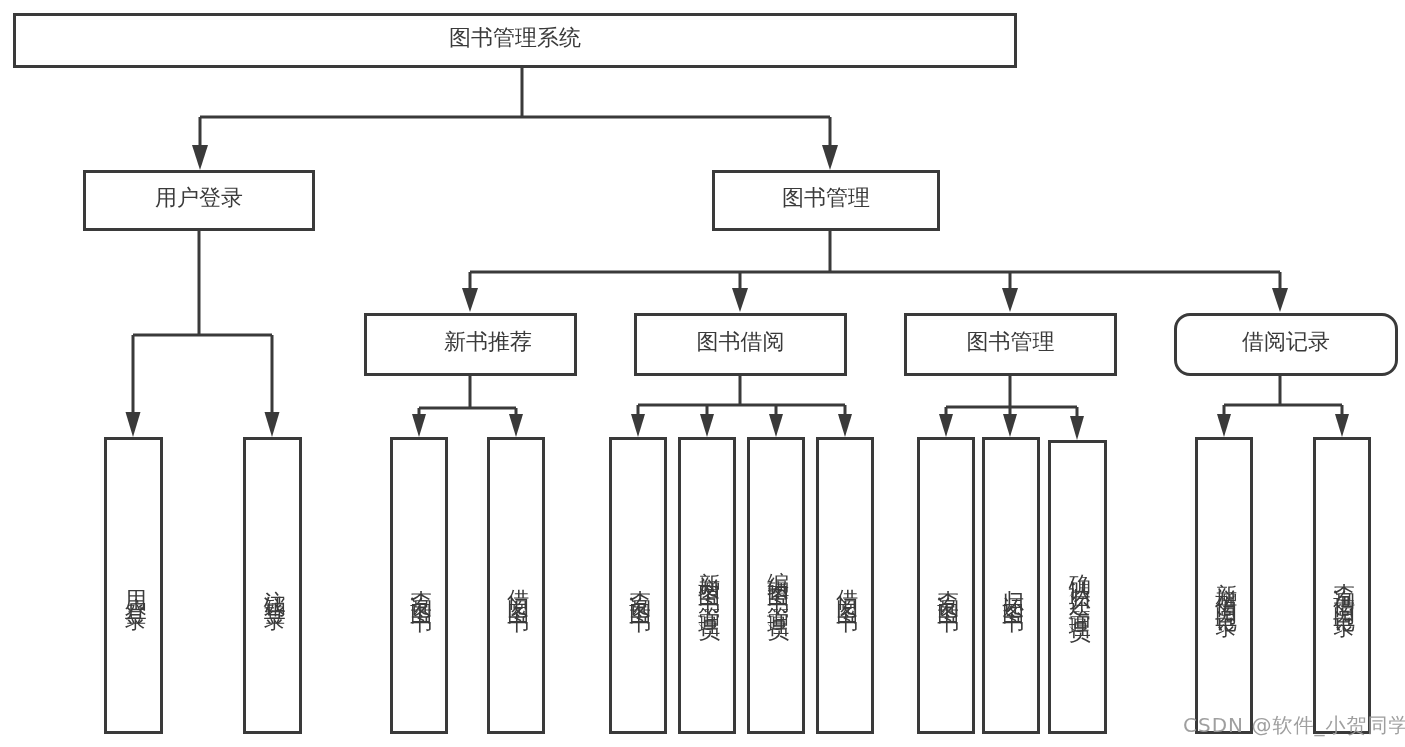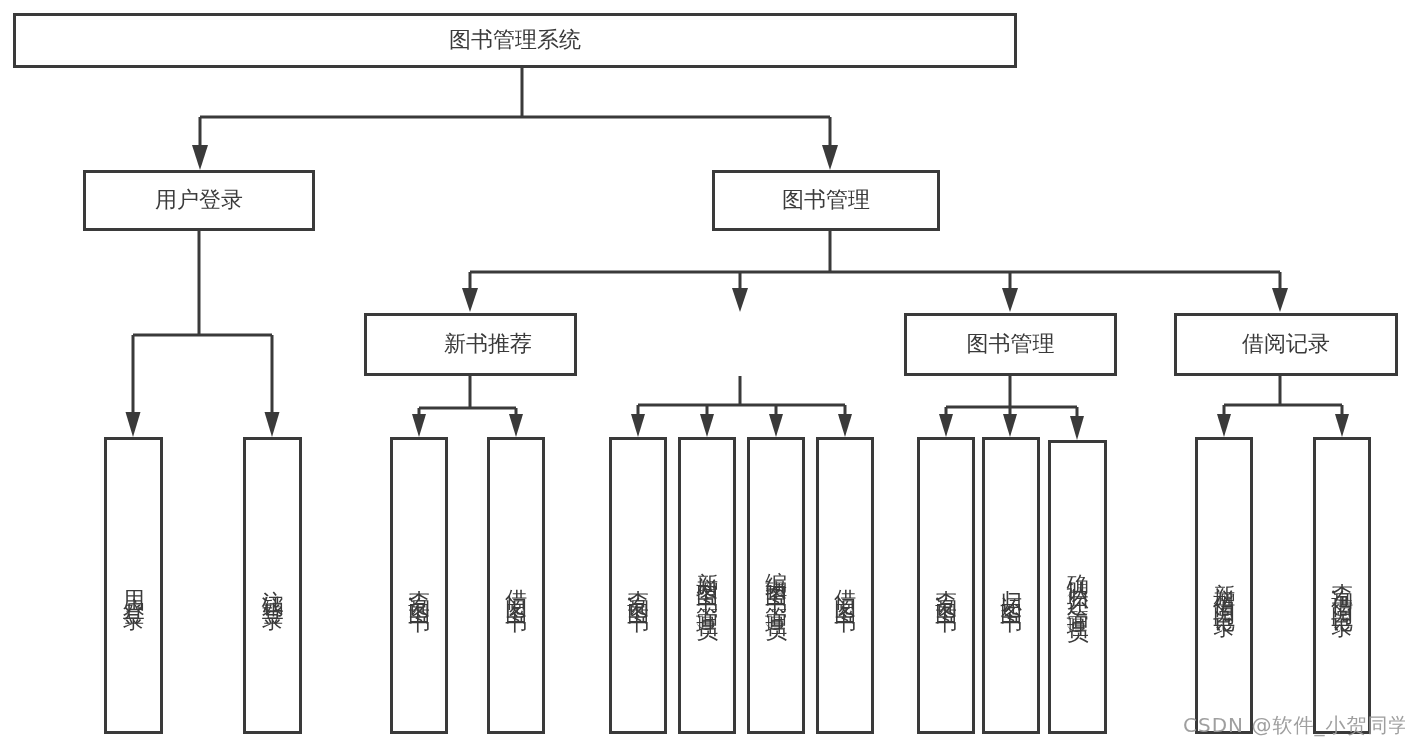--- a/index.html
+++ b/index.html
@@ -7,21 +7,21 @@
   .stage {
     position:relative; width:1405px; height:747px;
     background:#ffffff; overflow:hidden;
   }
   svg.connectors { position:absolute; left:0; top:0; width:1405px; height:747px; }
   .node {
     position:absolute; box-sizing:border-box;
     background:#ffffff; border:3px solid #3a3a3a;
     color:#3a3a3a; font-size:22px;
     display:flex; align-items:center; justify-content:center;
-    text-align:center; line-height:1.2; white-space:nowrap;
+    text-align:center; line-height:1.2; white-space:nowrap;font-family:Liberation Mono, monospace;
   }
   .vnode {
     writing-mode:vertical-rl; text-orientation:mixed;
     letter-spacing:7px; font-size:22px; white-space:normal;
   }
   .watermark {
     position:absolute; left:1183px; top:712px; z-index:5;
     font-size:20px; letter-spacing:1px; white-space:nowrap;
     color:rgba(154,154,154,0.95);
   }
@@ -70,22 +70,23 @@
       <polygon points="1335,414 1349,414 1342,437"></polygon>
     </g>
   </svg>
 
   <div class="node" style="left:13px; top:13px; width:1004px; height:55px;">图书管理系统</div>
 
   <div class="node" style="left:83px; top:170px; width:232px; height:61px;">用户登录</div>
   <div class="node" style="left:712px; top:170px; width:228px; height:61px;">图书管理</div>
 
   <div class="node" style="left:364px; top:313px; width:213px; height:63px;padding-left:35px;">新书推荐</div>
+  <div class="node" style="left:634px; top:313px; width:213px; height:63px;">图书借阅</div>
   <div class="node" style="left:904px; top:313px; width:213px; height:63px;">图书管理</div>
-  <div class="node" style="left:1174px; top:313px; width:224px; height:63px;">借阅记录</div>
+  <div class="node" style="left:1174px; top:313px; width:224px; height:63px;border-radius:16px;">借阅记录</div>
 
   <div class="node vnode" style="left:104px; top:437px; width:59px; height:297px;">用户登录</div>
   <div class="node vnode" style="left:243px; top:437px; width:59px; height:297px;">注销登录</div>
 
   <div class="node vnode" style="left:390px; top:437px; width:58px; height:297px;">查询图书</div>
   <div class="node vnode" style="left:487px; top:437px; width:58px; height:297px;">借阅图书</div>
 
   <div class="node vnode" style="left:609px; top:437px; width:58px; height:297px;">查询图书</div>
   <div class="node vnode" style="left:678px; top:437px; width:58px; height:297px;">新增图书（管理员）</div>
   <div class="node vnode" style="left:747px; top:437px; width:58px; height:297px;">编辑图书（管理员）</div>

